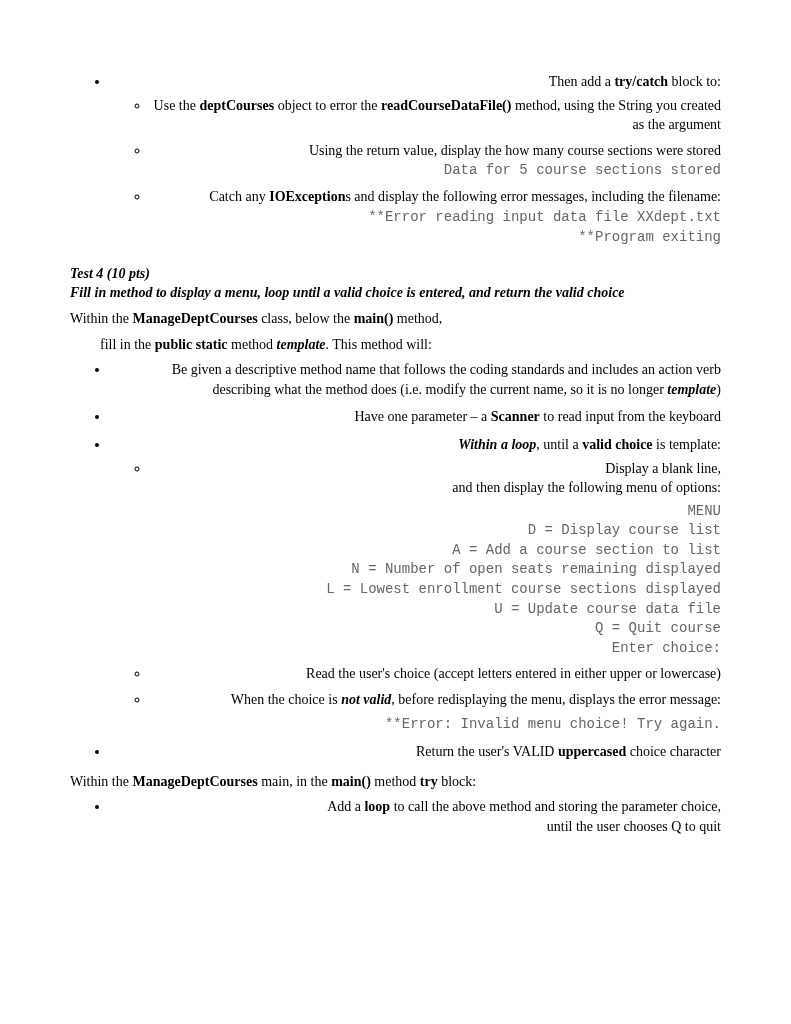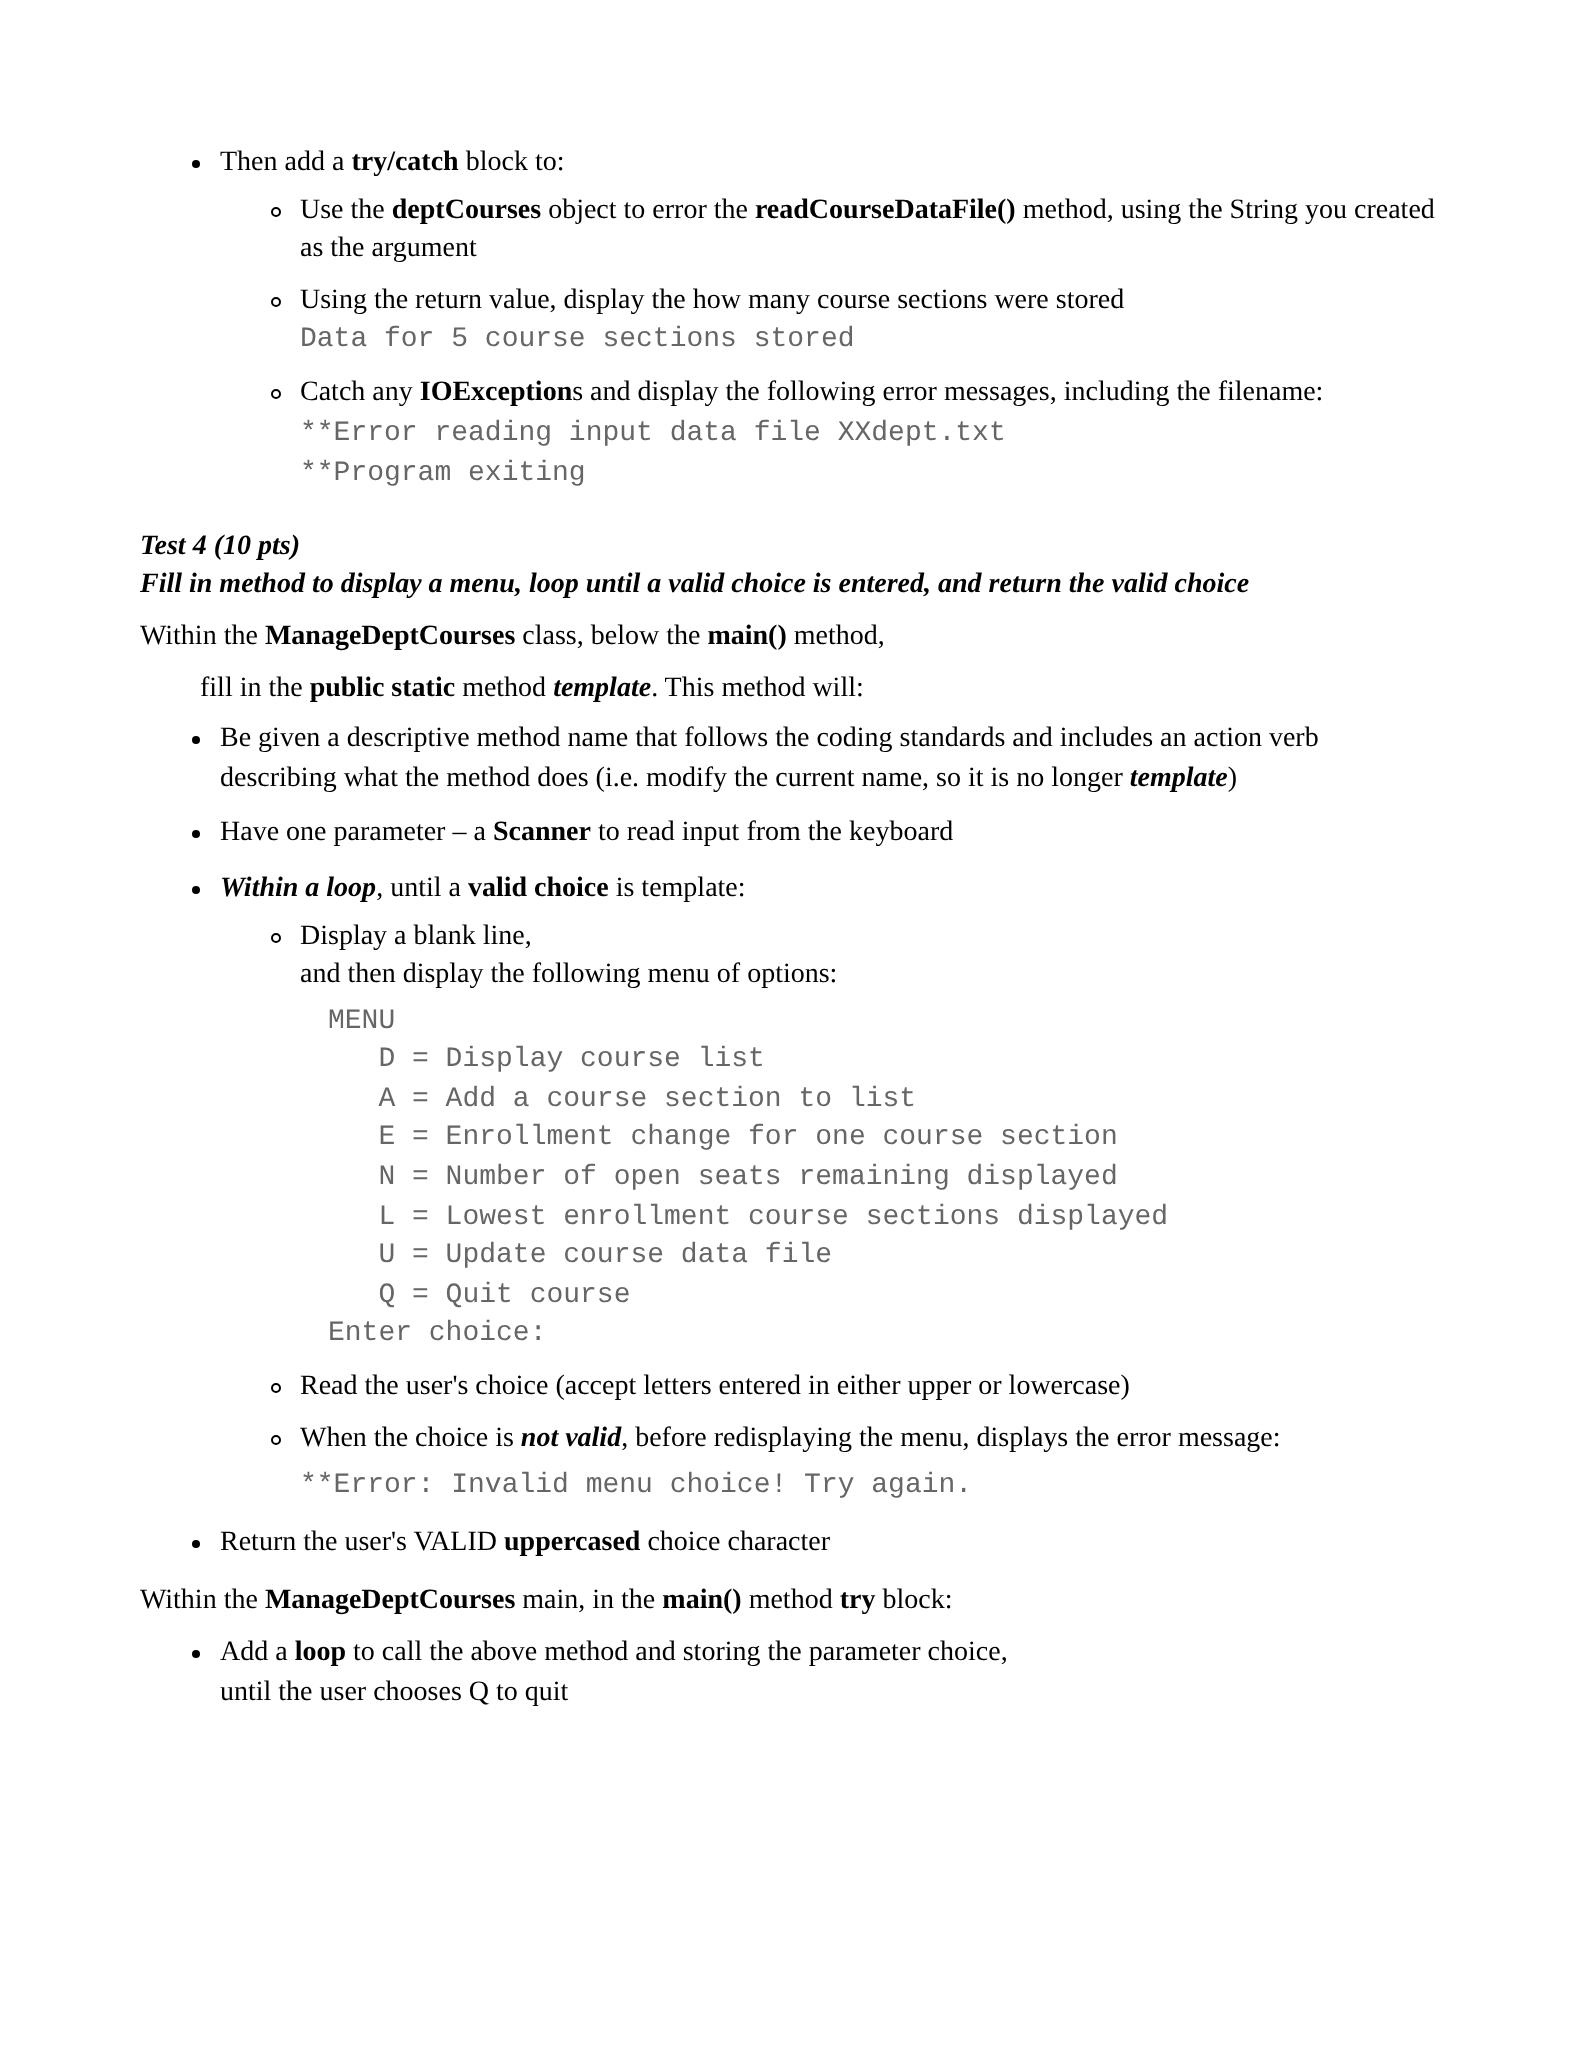--- a/index.html
+++ b/index.html
@@ -18,20 +18,21 @@
     font-size: 14px;
     color: #666;
     white-space: pre;
   }
   .bold { font-weight: bold; }
   .bolditalic { font-weight: bold; font-style: italic; }
   ul.bullet {
     list-style-type: disc;
     margin: 2px 0 0 0;
     padding-left: 40px;
+    text-align: right;
   }
   ul.bullet > li {
     margin-bottom: 8px;
   }
   ul.circle {
     list-style-type: circle;
     margin: 4px 0 0 0;
     padding-left: 40px;
   }
   ul.circle > li {
@@ -114,21 +115,20 @@
     <span class="bold">valid choice</span>
     <span>is template:</span>
     <ul class="circle">
       <li>
         <span>Display a blank line,</span><br>
         <span>and then display the following menu of options:</span>
         <div class="menu-block">
           <div class="code">MENU</div>
           <div class="code">   D = Display course list</div>
           <div class="code">   A = Add a course section to list</div>
-          <div class="code">   E = Enrollment change for one course section</div>
           <div class="code">   N = Number of open seats remaining displayed</div>
           <div class="code">   L = Lowest enrollment course sections displayed</div>
           <div class="code">   U = Update course data file</div>
           <div class="code">   Q = Quit course</div>
           <div class="code">Enter choice:</div>
         </div>
       </li>
       <li>
         <span>Read the user's choice (accept letters entered in either upper or lowercase)</span>
       </li>

